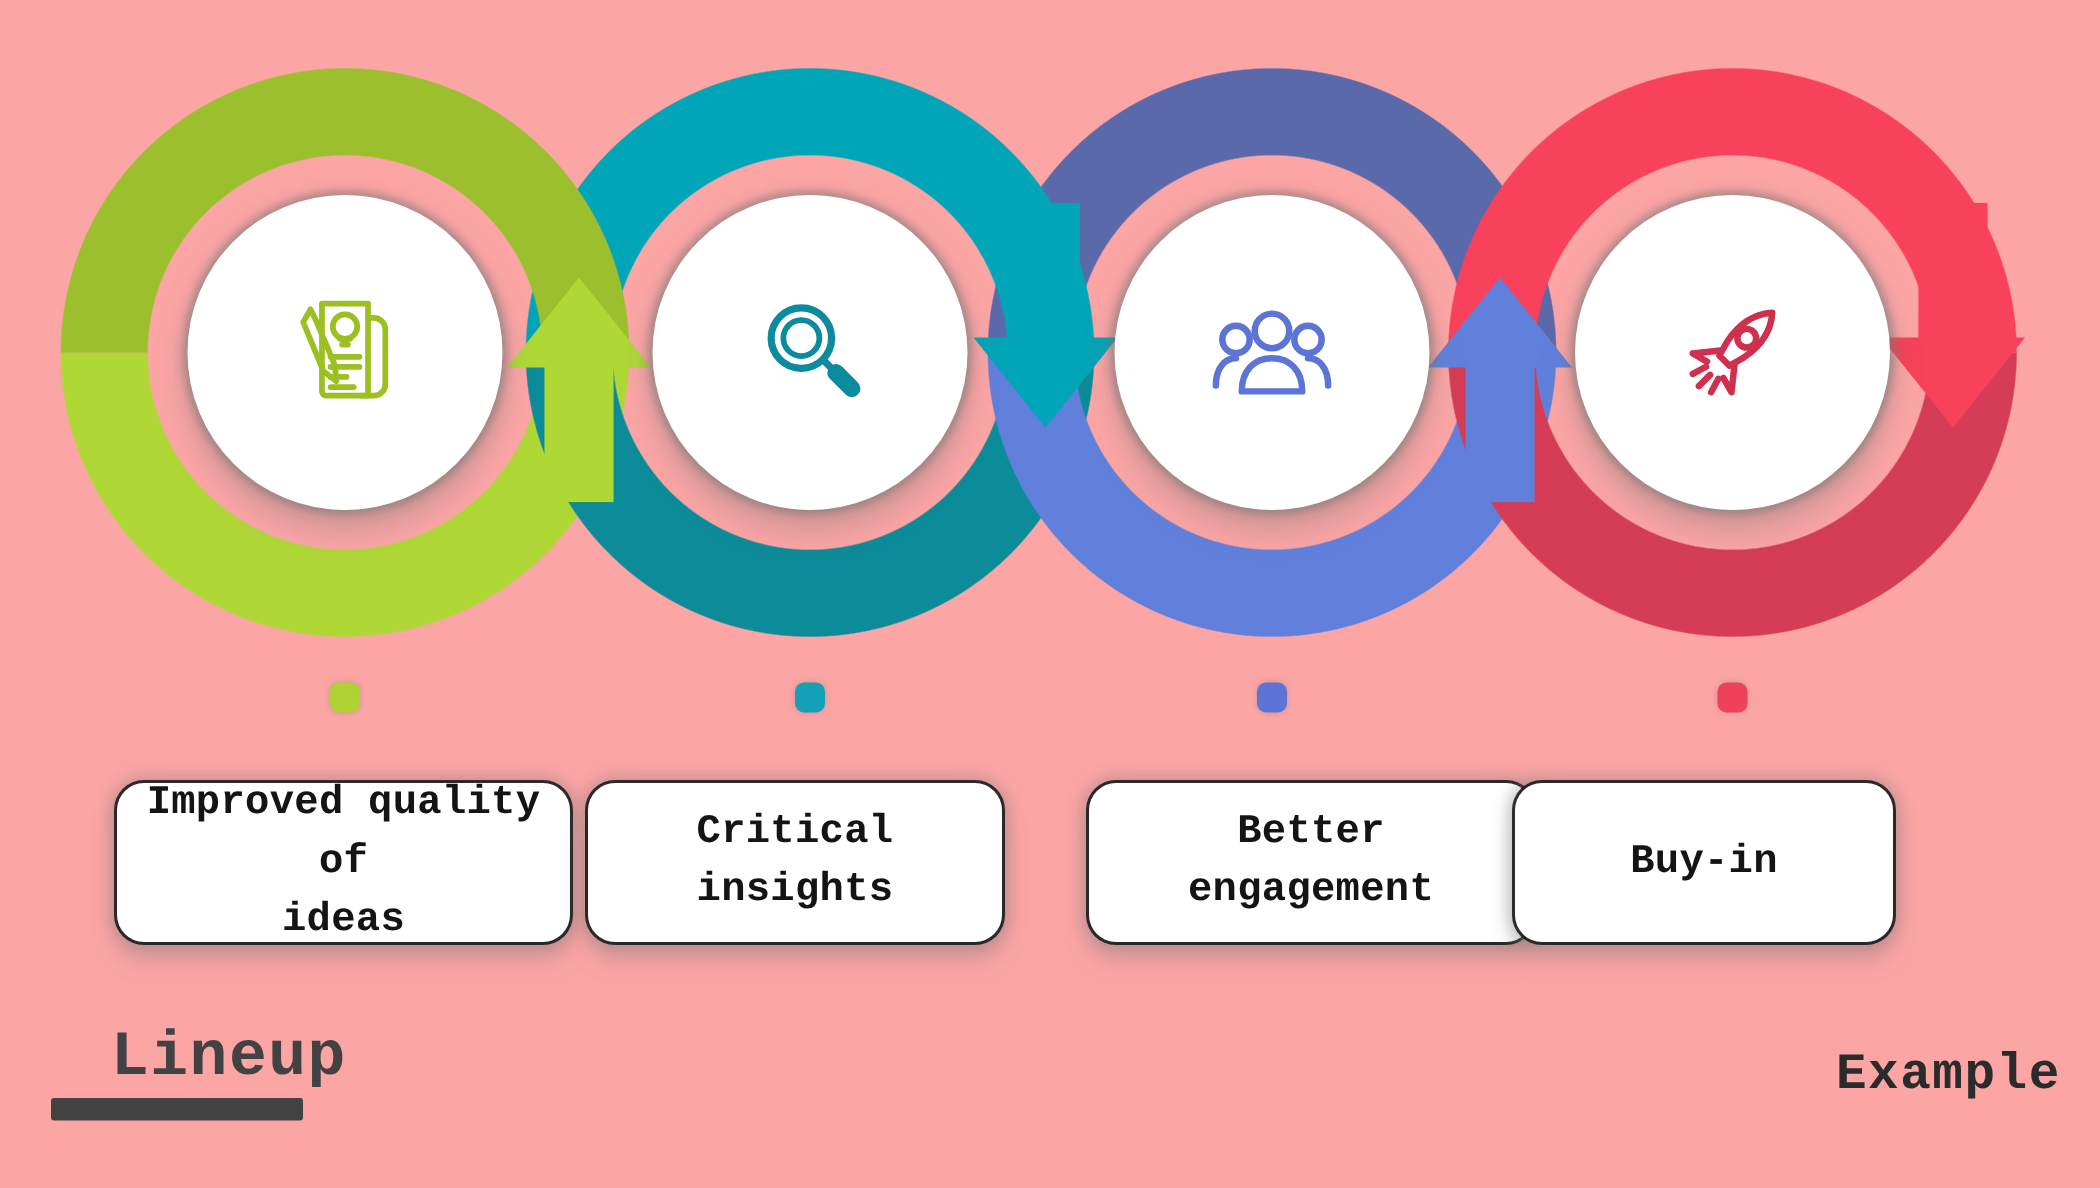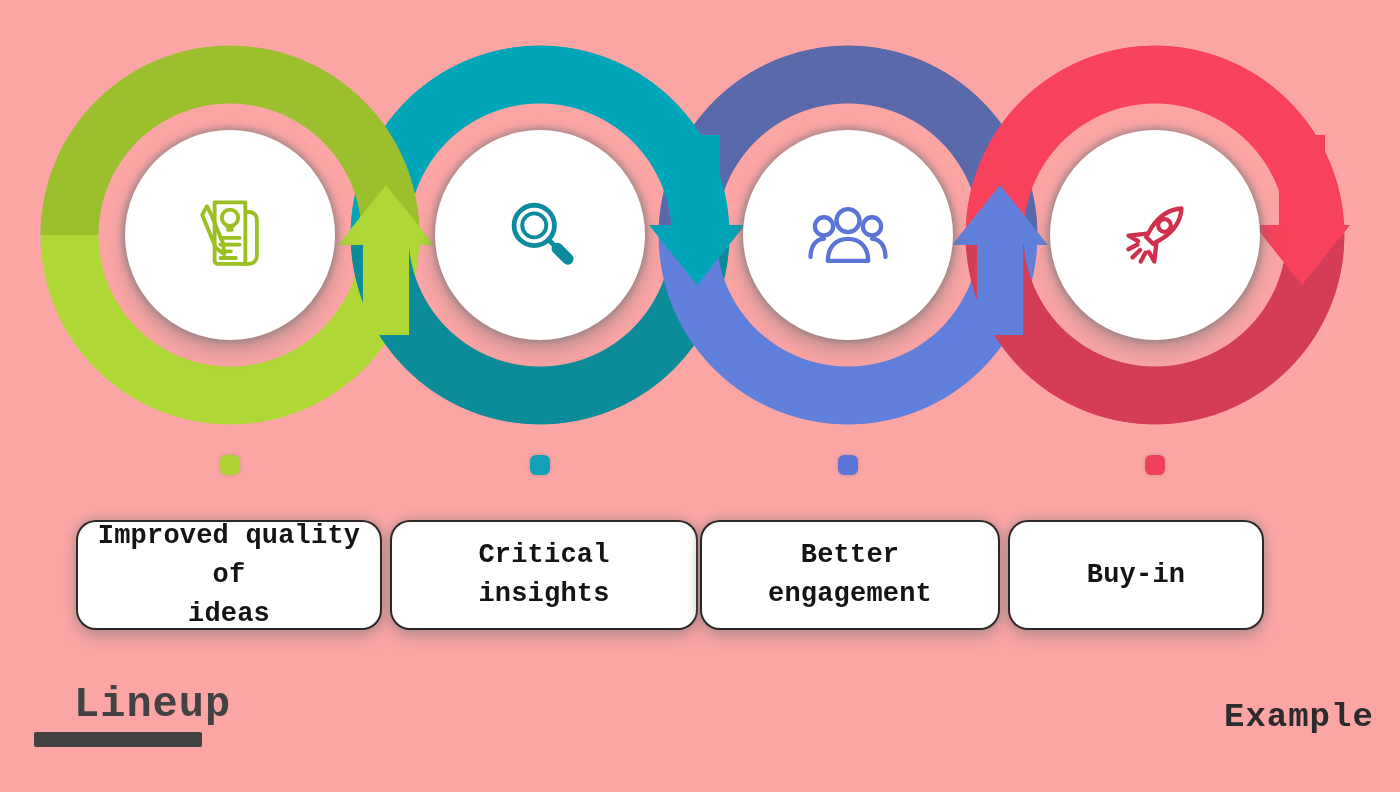--- a/index.html
+++ b/index.html
@@ -116,25 +116,25 @@
           </svg>
         </div>
       </div>
       <div class="step-swatch" style="left: 1145px; background: rgb(240, 65, 90);"></div>
     </div>
   <div id="labels">
       <div class="label-card" style="left: 78px; width: 302px;">
         <span>Improved quality of
 ideas</span>
       </div>
-      <div class="label-card" style="left: 392px; width: 304px;">
+      <div class="label-card" style="left: 392px; width: 276px;">
         <span>Critical
 insights</span>
       </div>
-      <div class="label-card" style="left: 702px; width: 296px;">
+      <div class="label-card" style="left: 726px; width: 296px;">
         <span>Better
 engagement</span>
       </div>
       <div class="label-card" style="left: 1010px; width: 252px;">
         <span>Buy-in</span>
       </div>
     </div>
   <div class="brand">
     <div class="brand-word">Lineup</div>
     <div class="brand-bar"></div>

